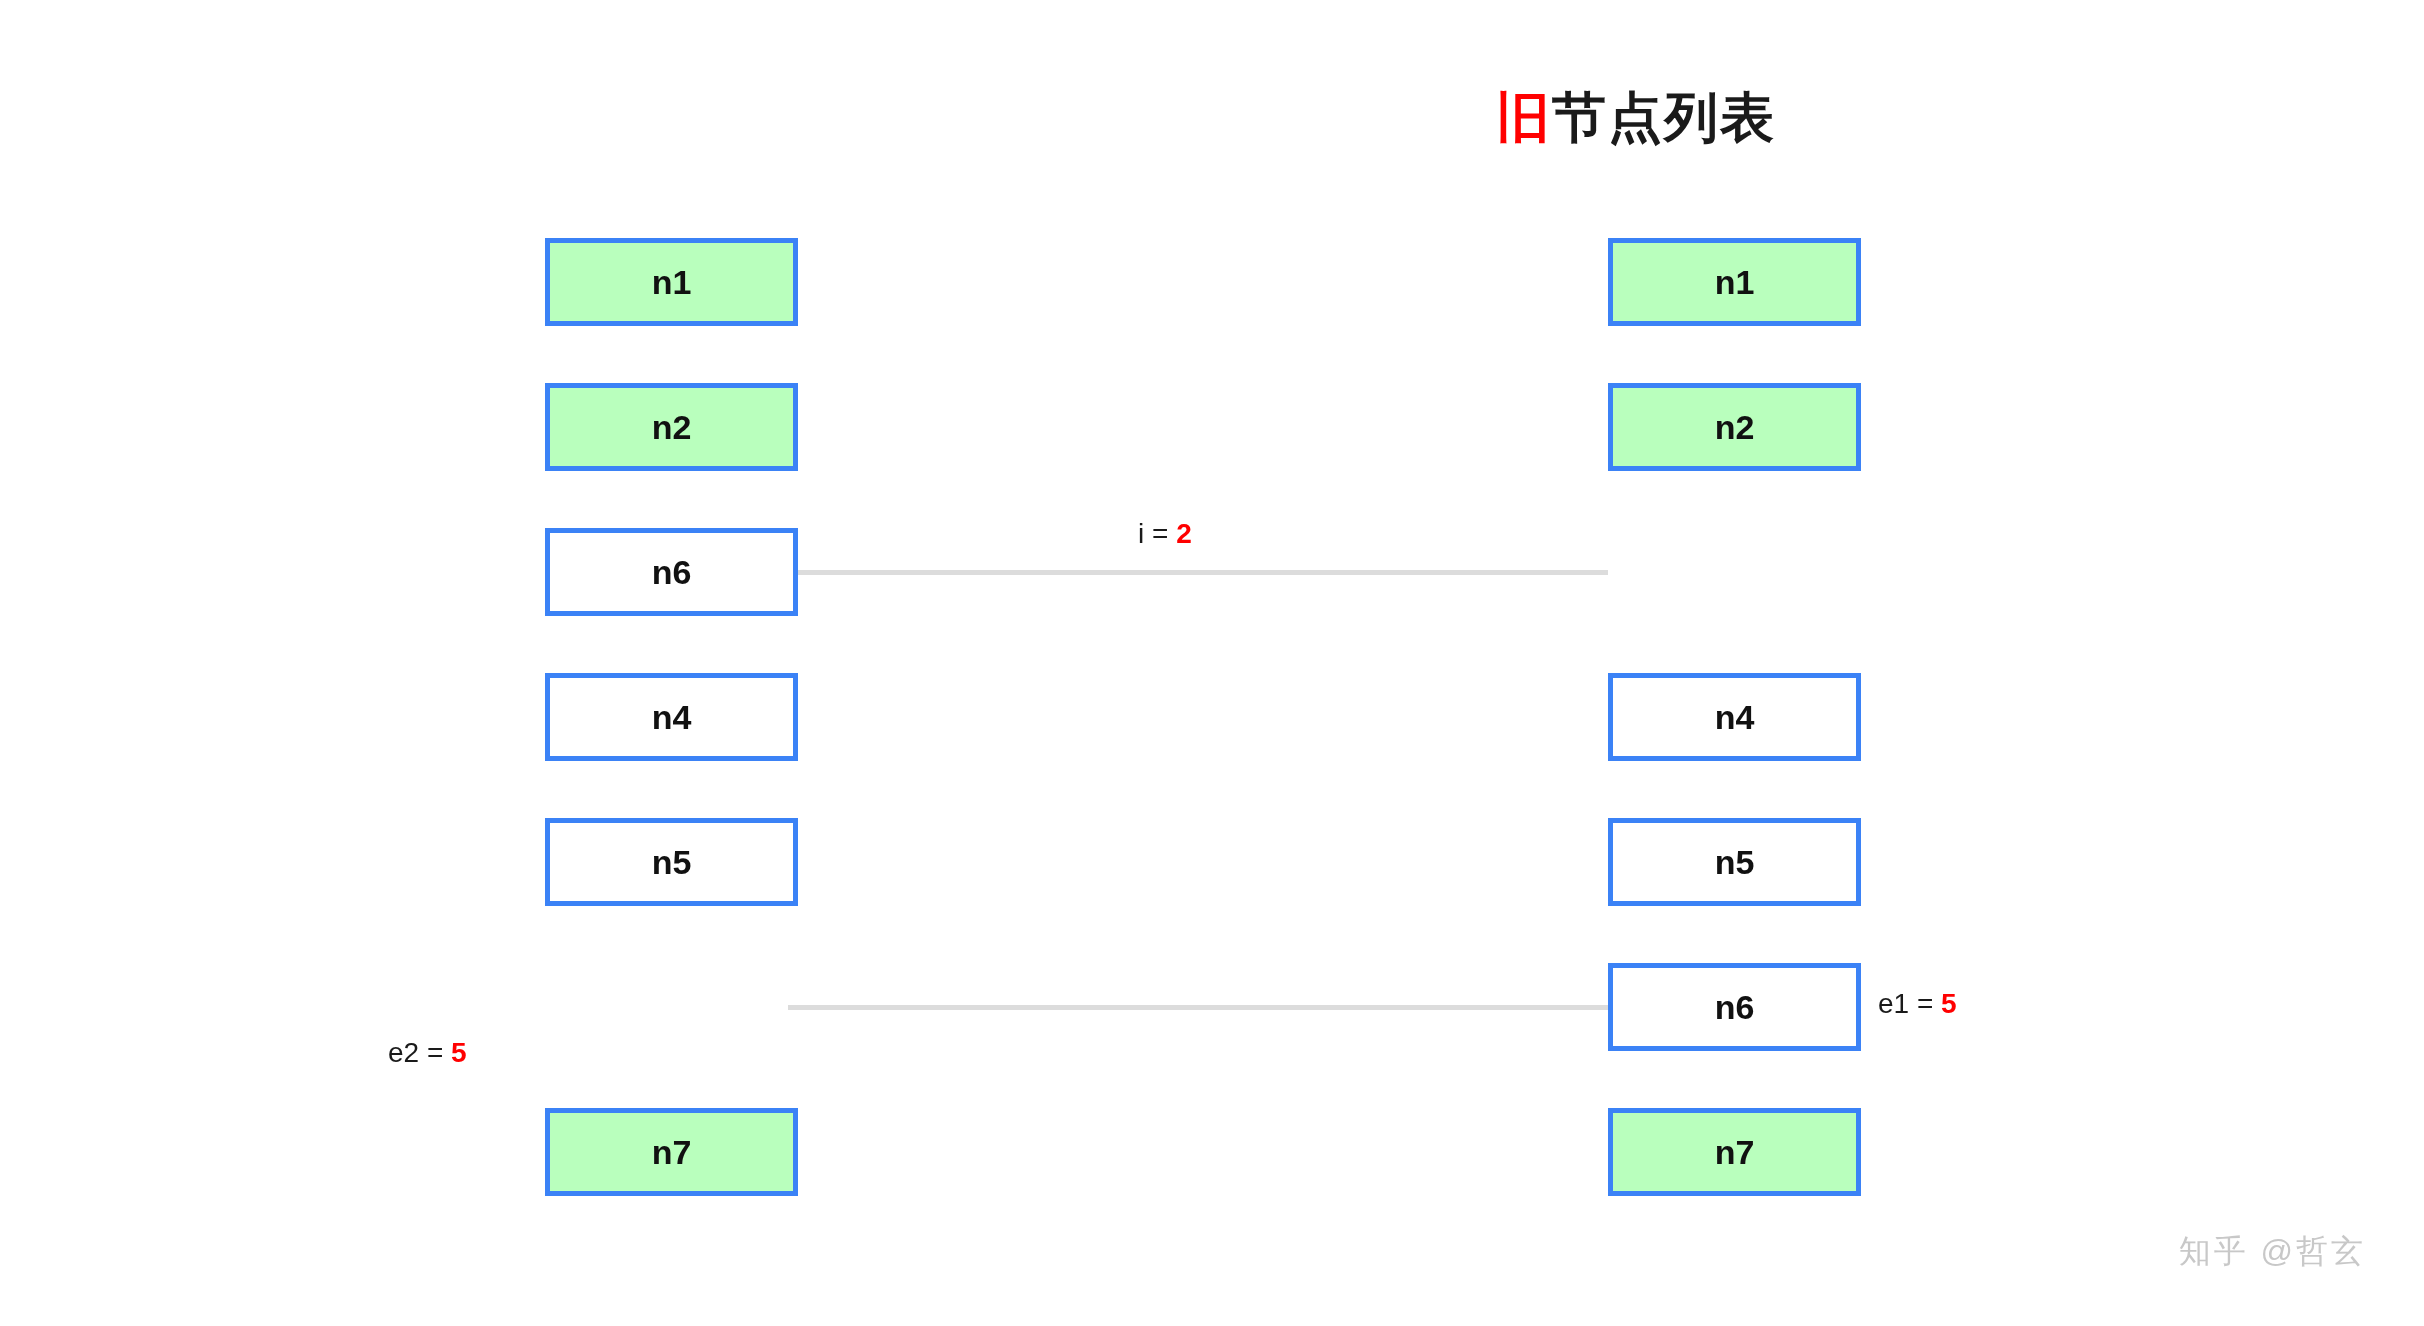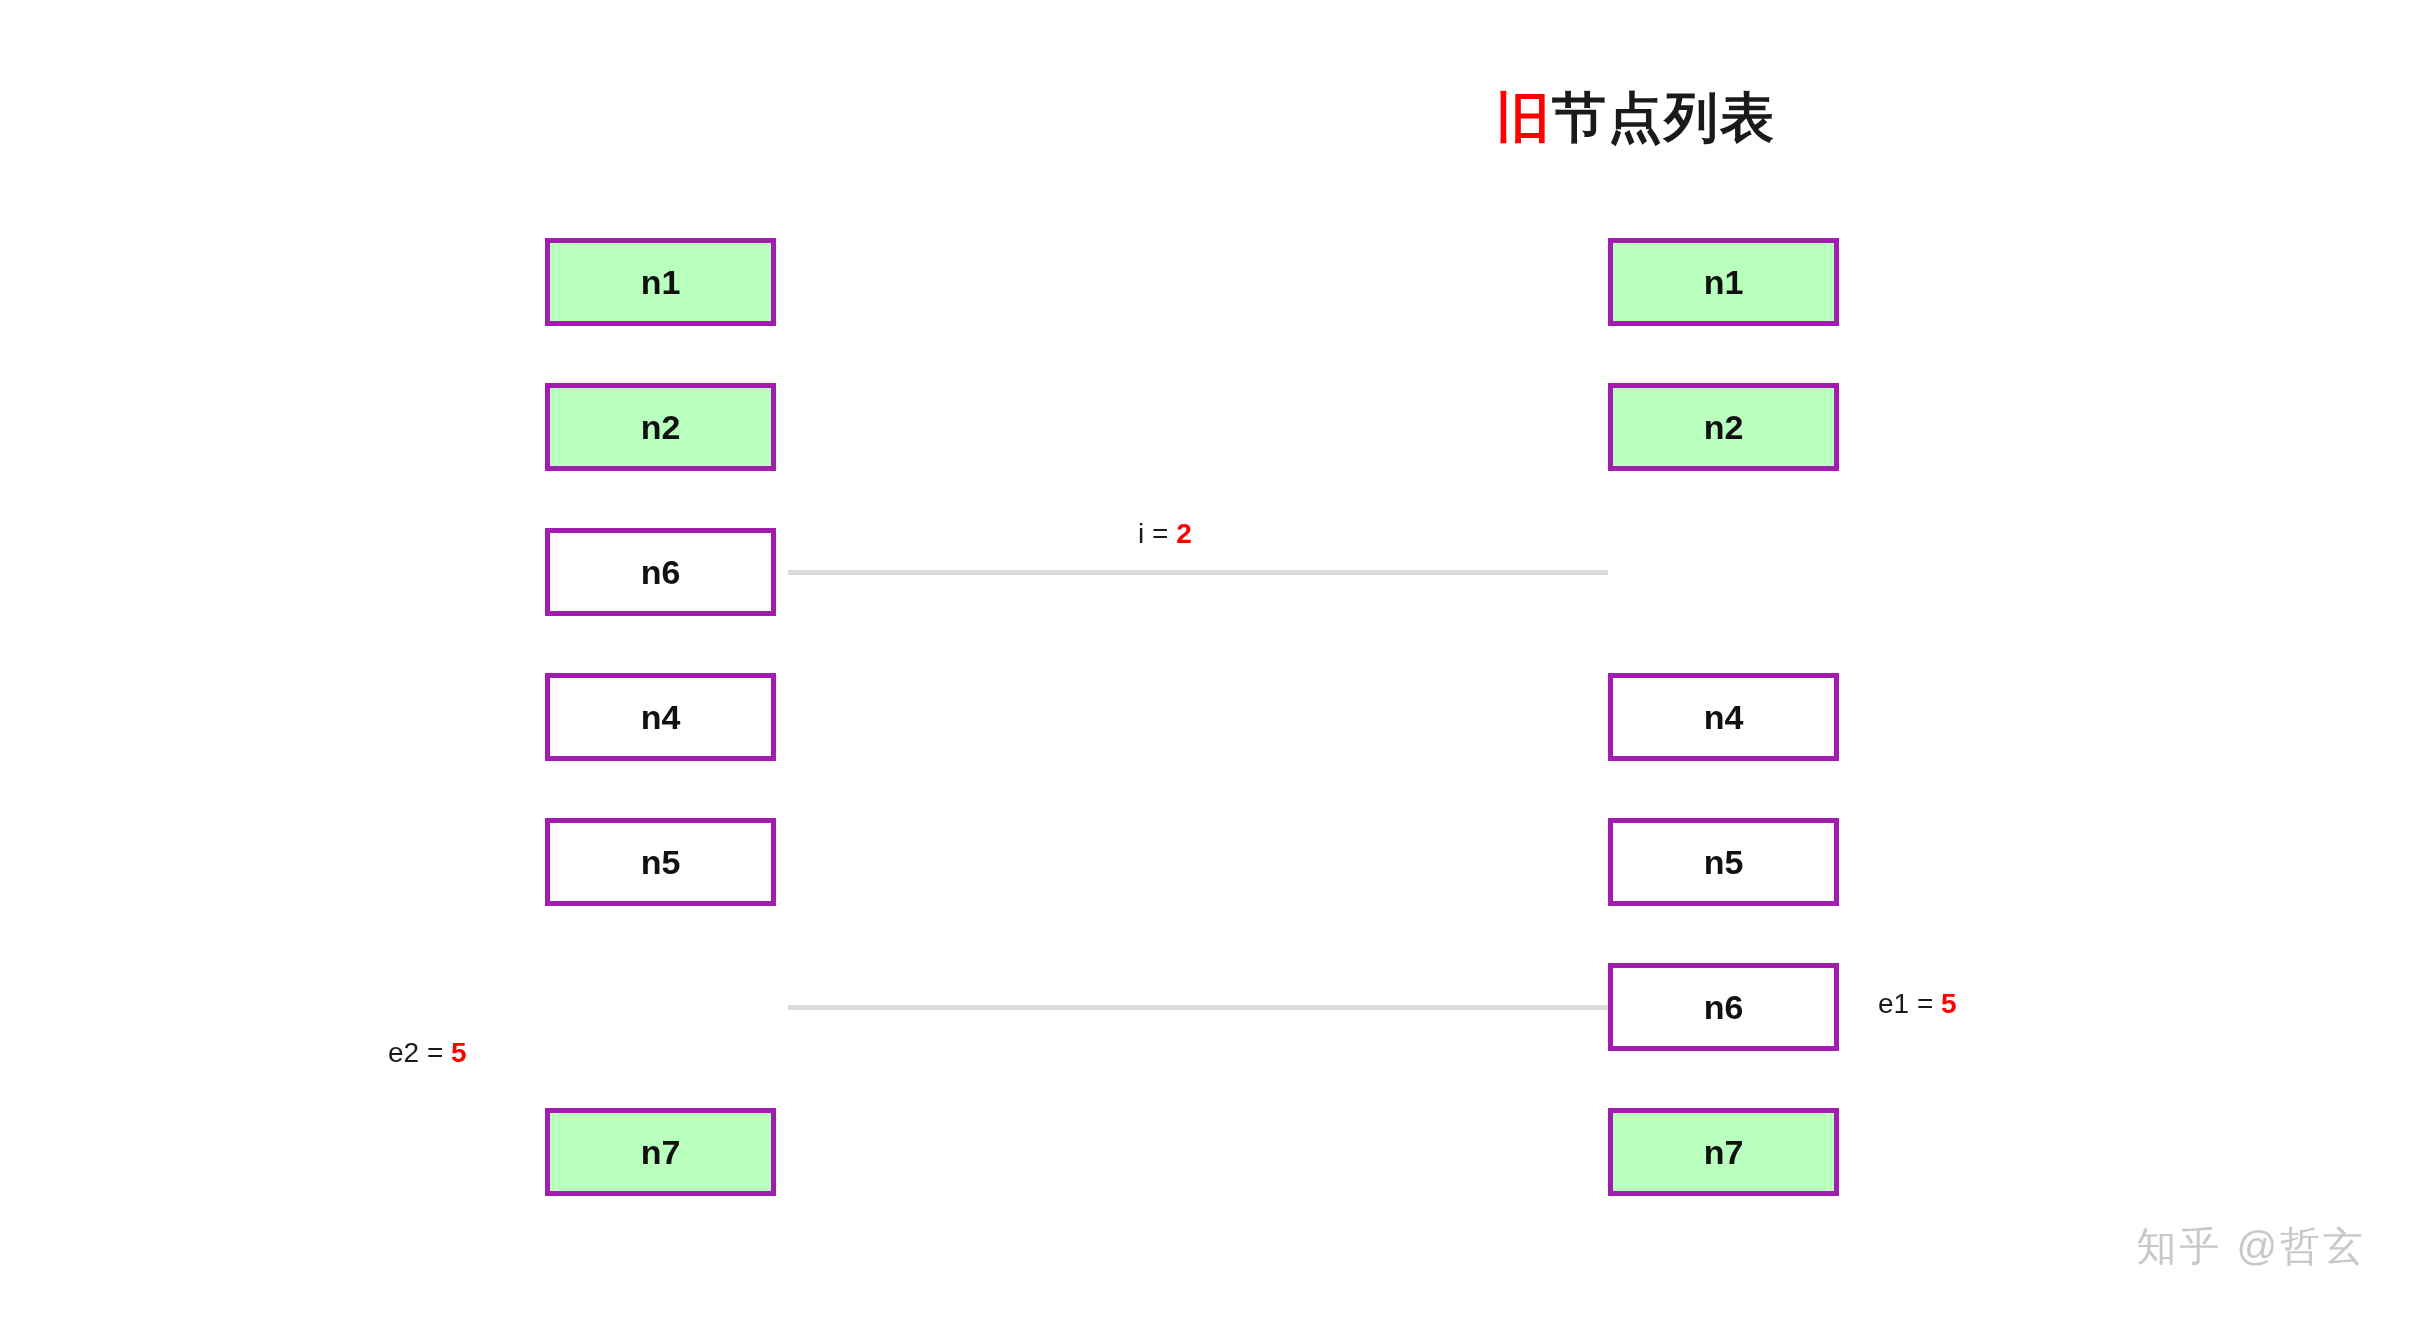--- a/index.html
+++ b/index.html
@@ -30,24 +30,24 @@
   }
   .col-title .hi {
     color: #ff0000;
   }
   #title-new { left: 500px; top: 90px; }
   #title-old { left: 1496px; top: 90px; }
 
   
   .node-box {
     position: absolute;
-    width: 231px;
+    width: 253px;
     height: 88px;
     box-sizing: border-box;
-    border: 5px solid #a21caf;
+    border: 5px solid #3b82f6;
     background: #ffffff;
     display: flex;
     align-items: center;
     justify-content: center;
     font-size: 34px;
     font-weight: 700;
     color: #111111;
   }
   .node-box.green {
     background: #b9ffbd;
@@ -72,21 +72,21 @@
   .annot .val {
     color: #ff0000;
     font-weight: 700;
   }
 
   
   #watermark {
     position: absolute;
     right: 58px;
     bottom: 52px;
-    font-size: 40px;
+    font-size: 32px;
     color: #c8c8c8;
     letter-spacing: 3px;
     white-space: nowrap;
     user-select: none;
   }
 </style>
 </head>
 <body>
 
 <div id="stage">

